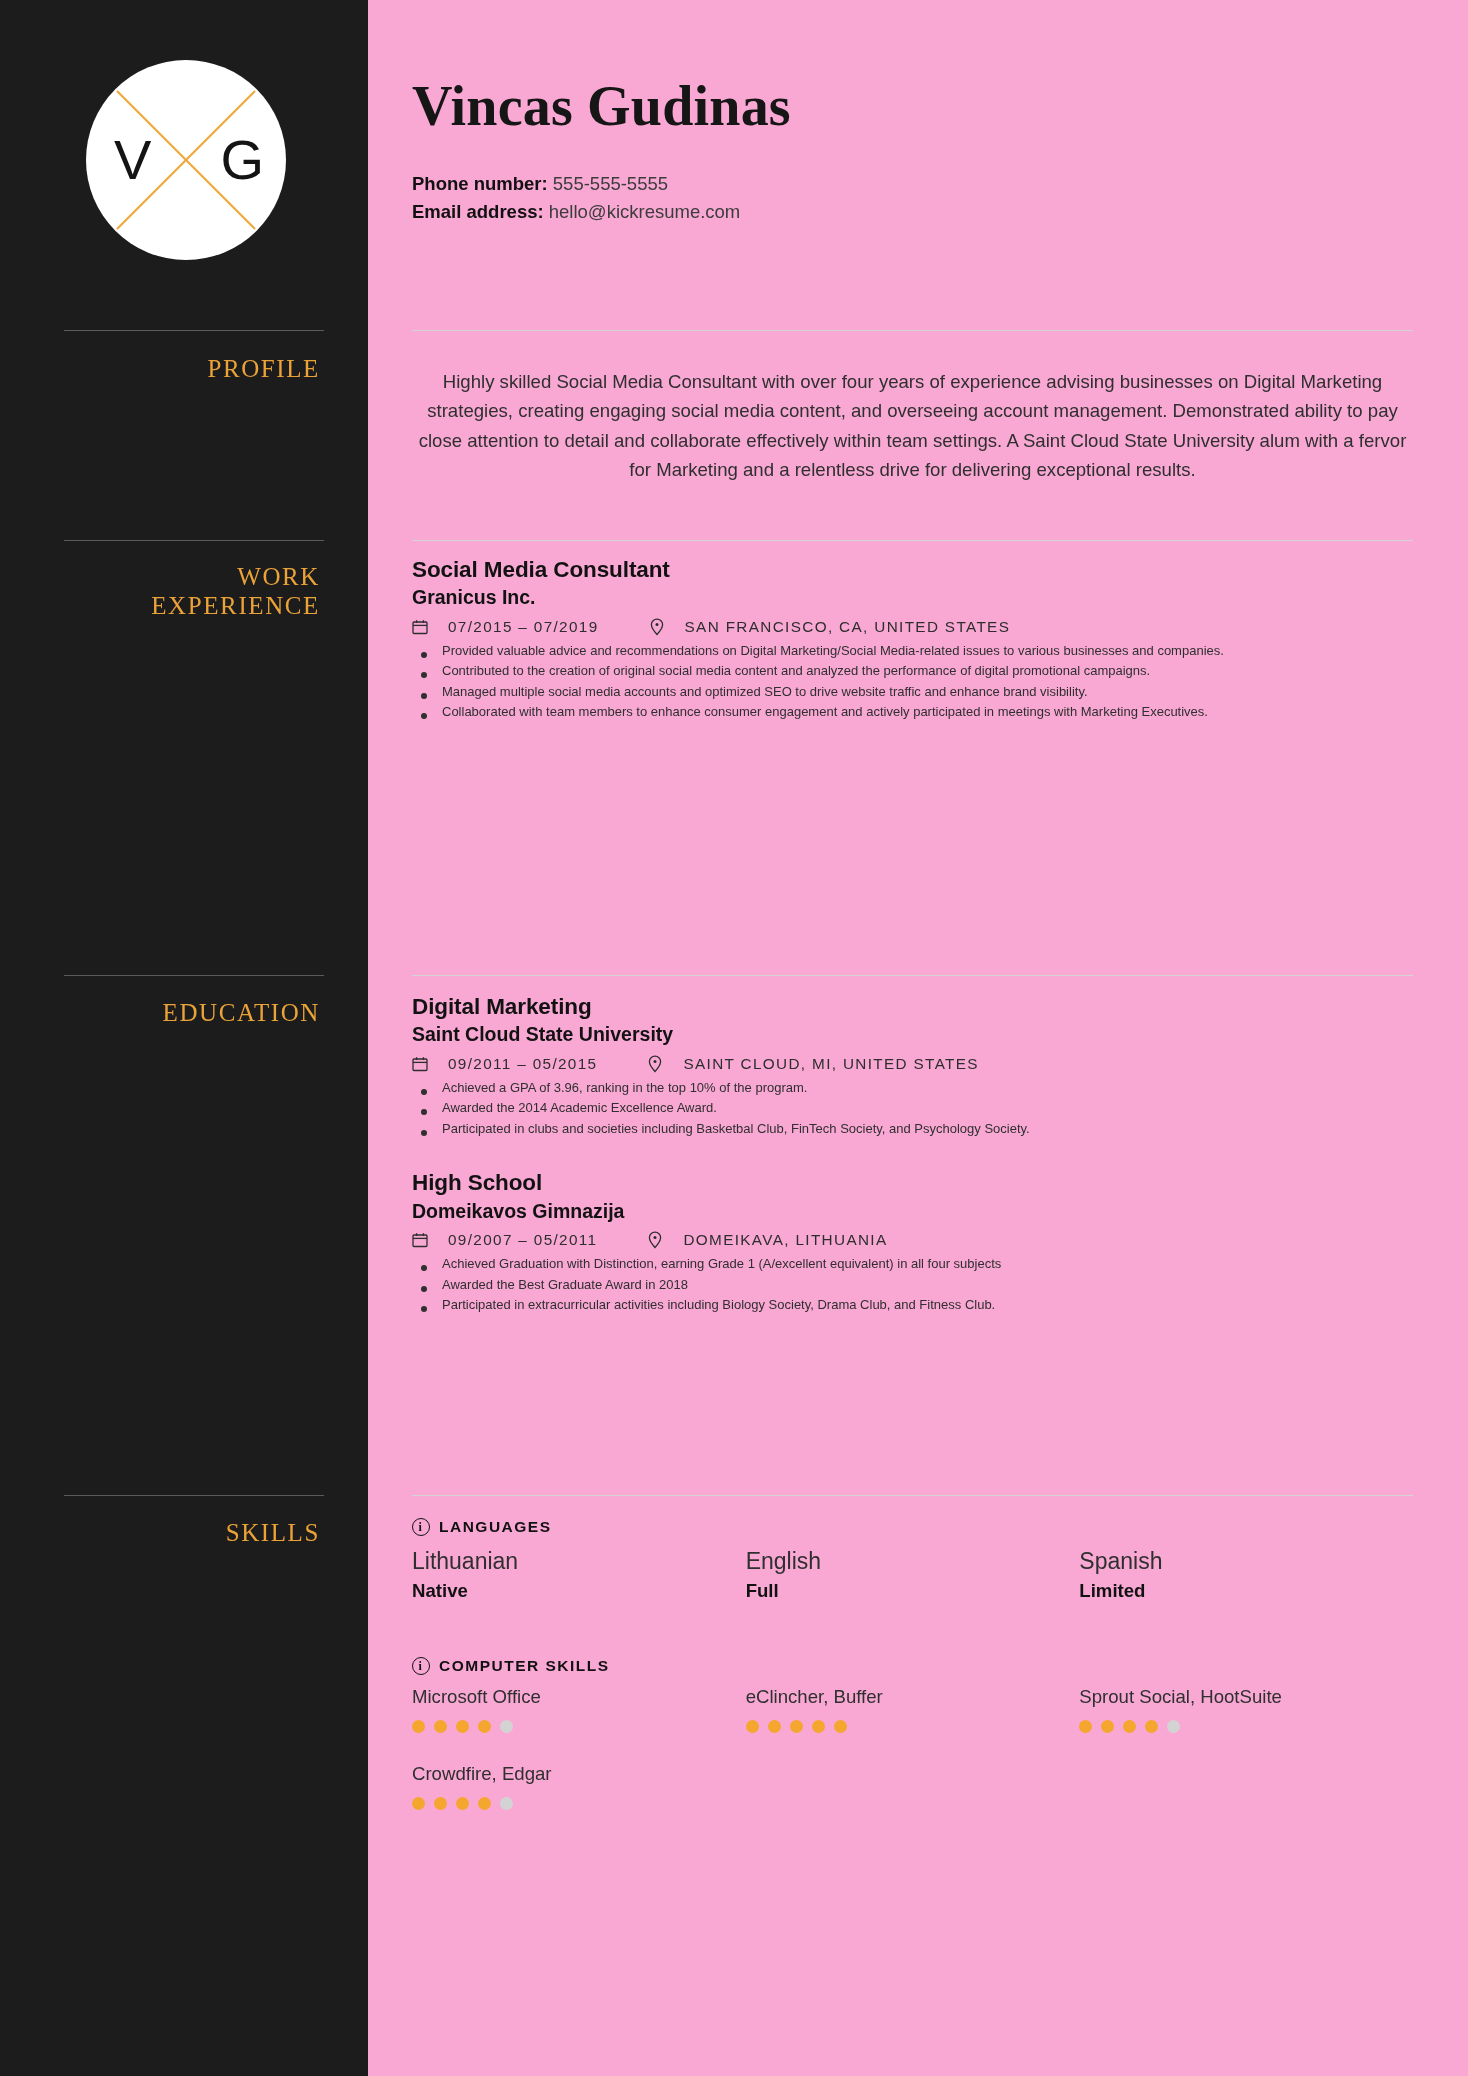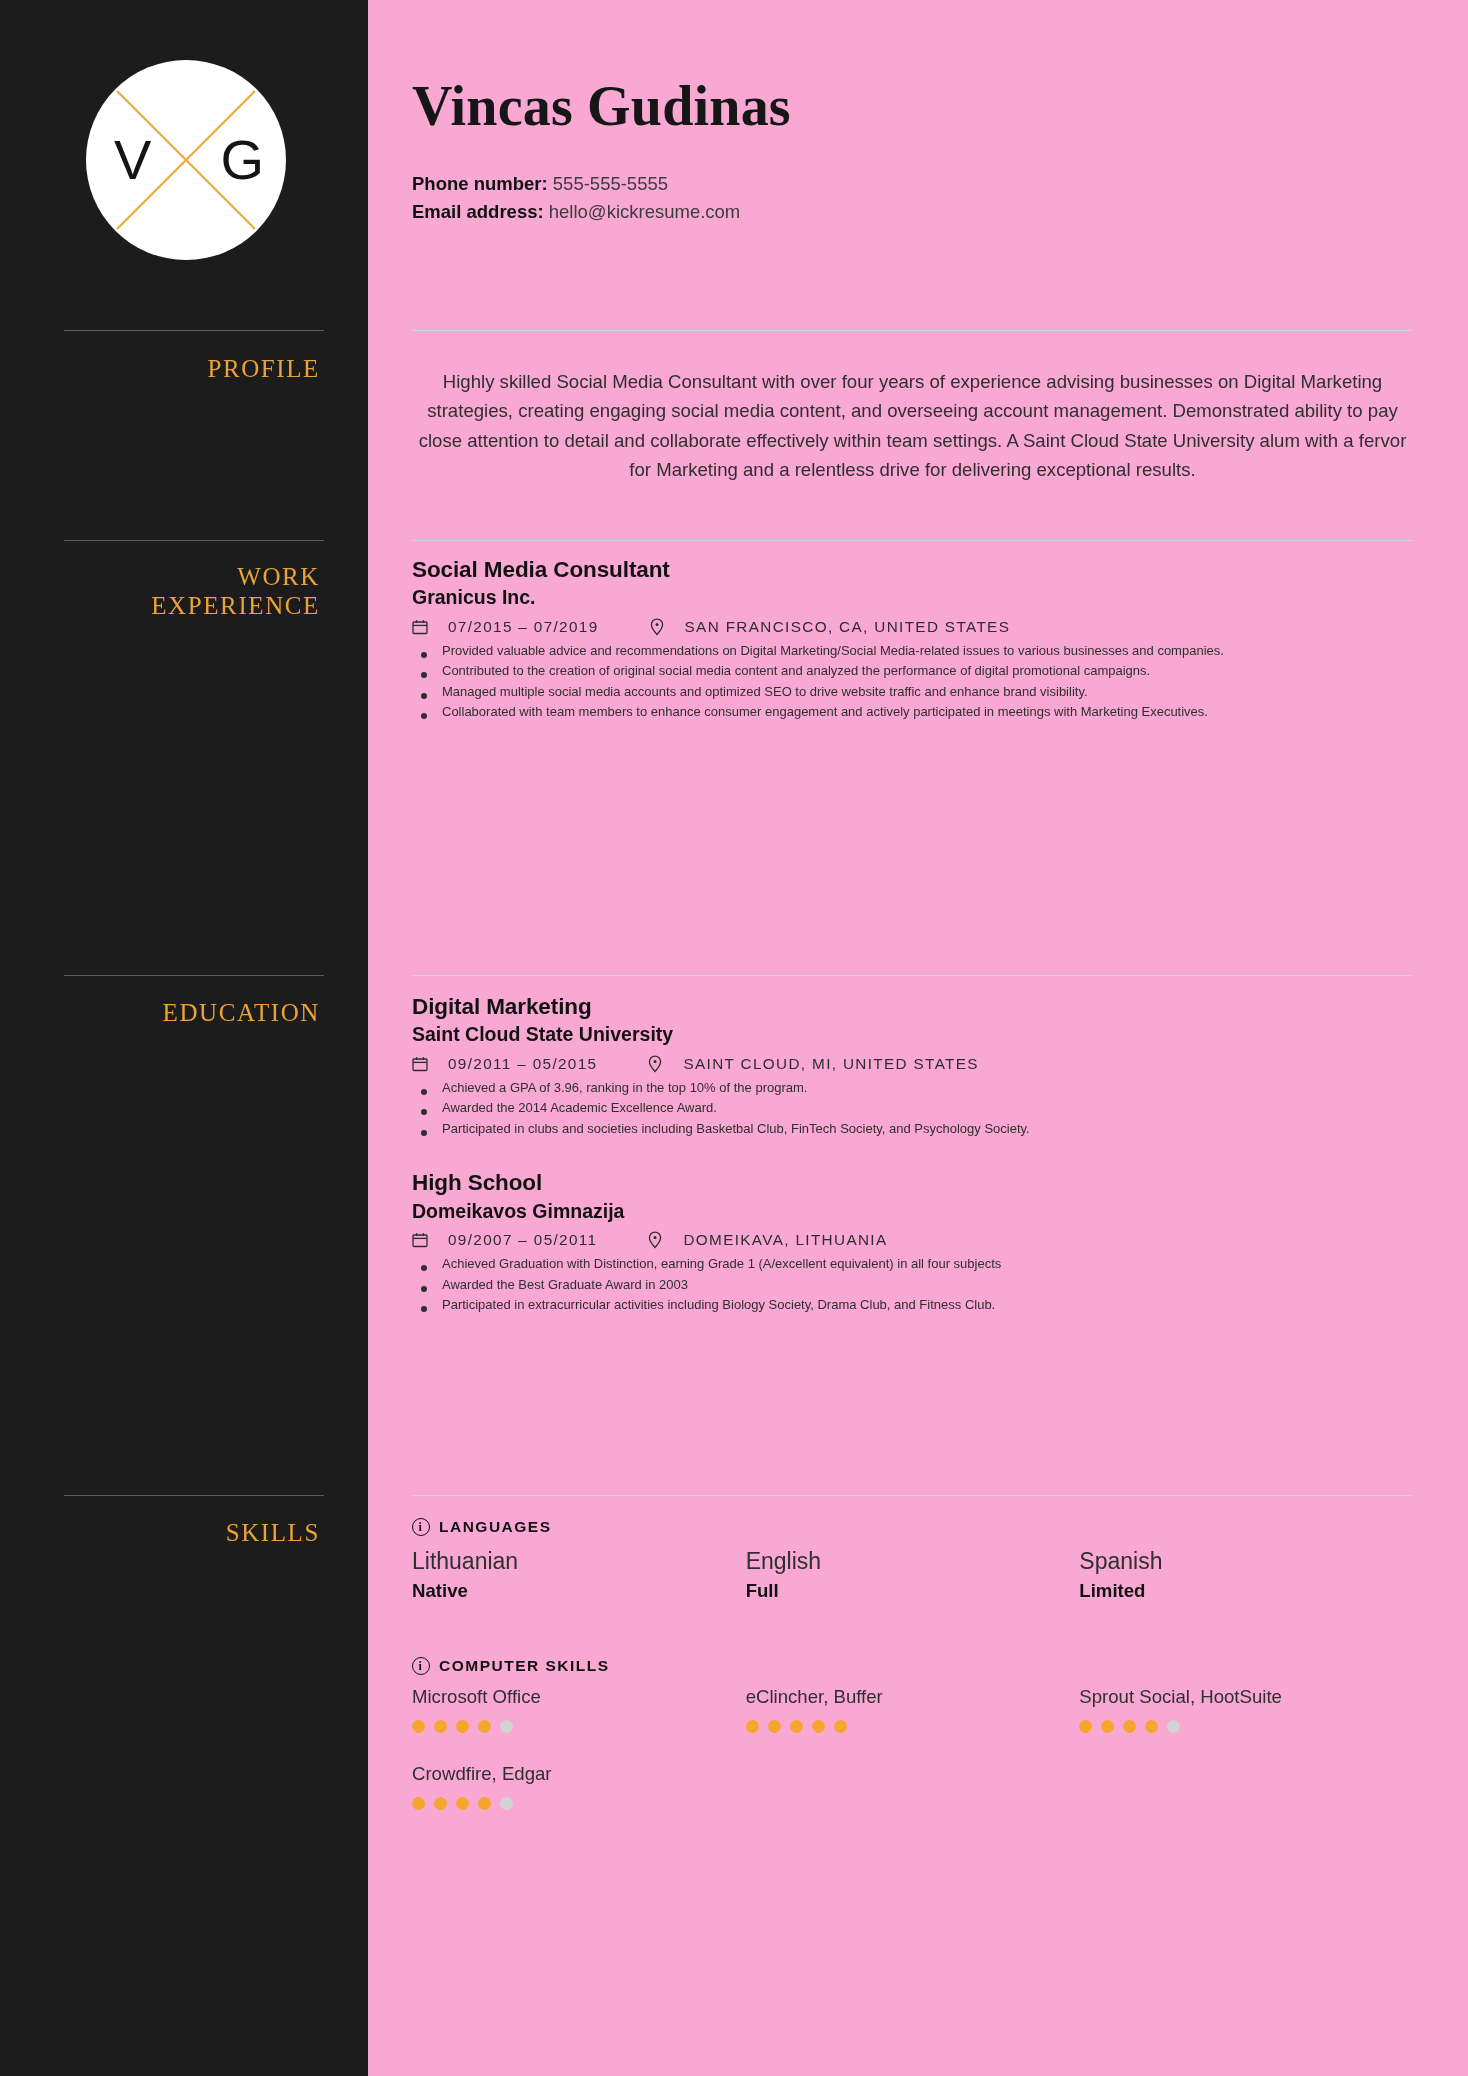--- a/index.html
+++ b/index.html
@@ -337,21 +337,21 @@
           <span class="meta-icon">
             <svg width="16" height="18" viewBox="0 0 16 18">
                 <path d="M8 1.2c-3.1 0-5.6 2.4-5.6 5.4 0 3.9 5.6 9.9 5.6 9.9s5.6-6 5.6-9.9c0-3-2.5-5.4-5.6-5.4z" fill="none" stroke="#2d2d2d" stroke-width="1.3"></path>
                 <circle cx="8" cy="6.6" r="1.5" fill="#2d2d2d"></circle>
               </svg>
           </span>
           <span>DOMEIKAVA, LITHUANIA</span>
         </div>
         <ul class="bullets">
           <li>Achieved Graduation with Distinction, earning Grade 1 (A/excellent equivalent) in all four subjects</li>
-          <li>Awarded the Best Graduate Award in 2003</li>
+          <li>Awarded the Best Graduate Award in 2018</li>
           <li>Participated in extracurricular activities including Biology Society, Drama Club, and Fitness Club.</li>
         </ul>
       </div>
     </div>
 
     <div class="hr-main" style="top:1495px;"></div>
     <div class="block" style="top:1518px;">
 
       <div>
         <div class="skillgroup-head">

